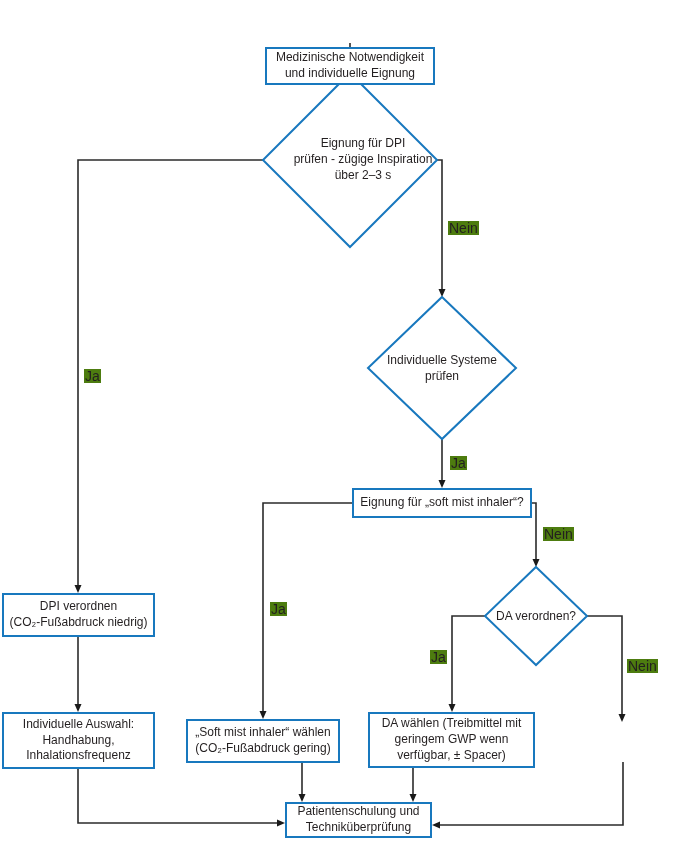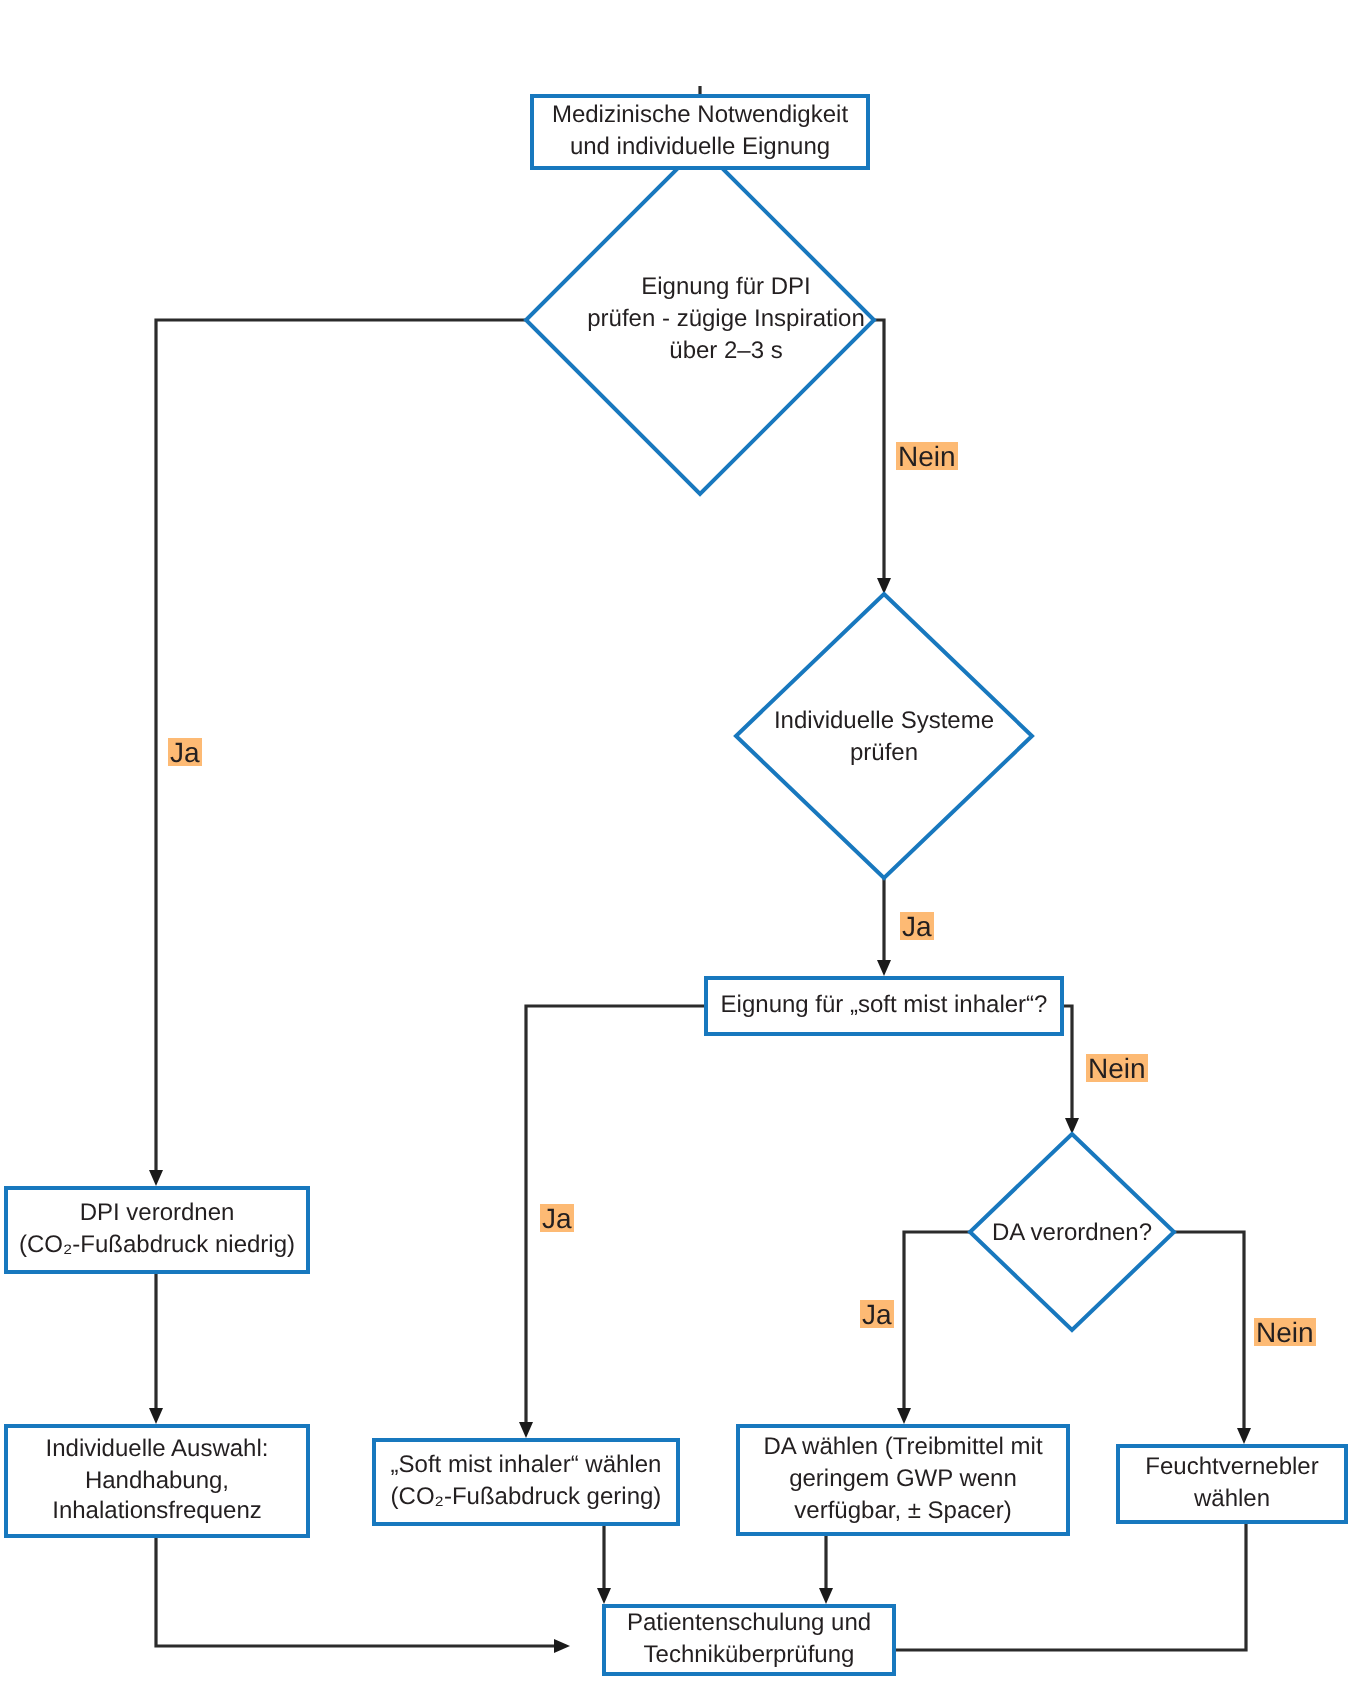--- a/index.html
+++ b/index.html
@@ -42,33 +42,33 @@
     font-size: 12px;
     line-height: 1.32;
     white-space: pre-line;
     background: transparent;
   }
   .edge-label {
     position: absolute;
     z-index: 2;
     font-size: 14px;
     line-height: 1;
-    background: #fdba74;
+    background: #4d7c0f;
     padding: 0 1px;
   }
 
   
   #node-start        { left: 265px; top: 5px;   width: 170px; height: 38px; margin-top: 42px; }
   #node-soft-q       { left: 352px; top: 488px; width: 180px; height: 30px; }
   #node-dpi          { left: 2px;   top: 593px; width: 153px; height: 44px; }
   #node-individual   { left: 2px;   top: 712px; width: 153px; height: 57px; }
   #node-softmist     { left: 186px; top: 719px; width: 154px; height: 44px; }
   #node-da           { left: 368px; top: 712px; width: 167px; height: 56px; }
   #node-nebulizer    { left: 558px; top: 722px; width: 116px; height: 40px; }
-  #node-training     { left: 285px; top: 802px; width: 147px; height: 36px; margin-left: 16px; }
+  #node-training     { left: 285px; top: 802px; width: 147px; height: 36px; }
 
   
   #text-dpi-check    { left: 275px; top: 128px; width: 176px; height: 64px; }
   #text-alt-systems  { left: 367px; top: 352px; width: 150px; height: 34px; }
   #text-da-check     { left: 484px; top: 608px; width: 104px; height: 17px; }
 
   
   #label-dpi-yes     { left: 84px;  top: 369px; }
   #label-dpi-no      { left: 448px; top: 221px; }
   #label-alt-yes     { left: 450px; top: 456px; }
@@ -132,22 +132,20 @@
 Handhabung,
 Inhalationsfrequenz</div>
 
   <div class="node" id="node-da">DA wählen (Treibmittel mit
 geringem GWP wenn
 verfügbar, ± Spacer)</div>
 
   <div class="node" id="node-softmist">„Soft mist inhaler“ wählen
 (CO₂-Fußabdruck gering)</div>
 
-  <div class="node" id="node-nebulizer">Feuchtvernebler
-wählen</div>
 
   <div class="node" id="node-training">Patientenschulung und
 Techniküberprüfung</div>
 
   <div class="diamond-text" id="text-dpi-check">Eignung für DPI
 prüfen - zügige Inspiration
 über 2–3 s</div>
 
   <div class="diamond-text" id="text-alt-systems">Individuelle Systeme
 prüfen</div>

